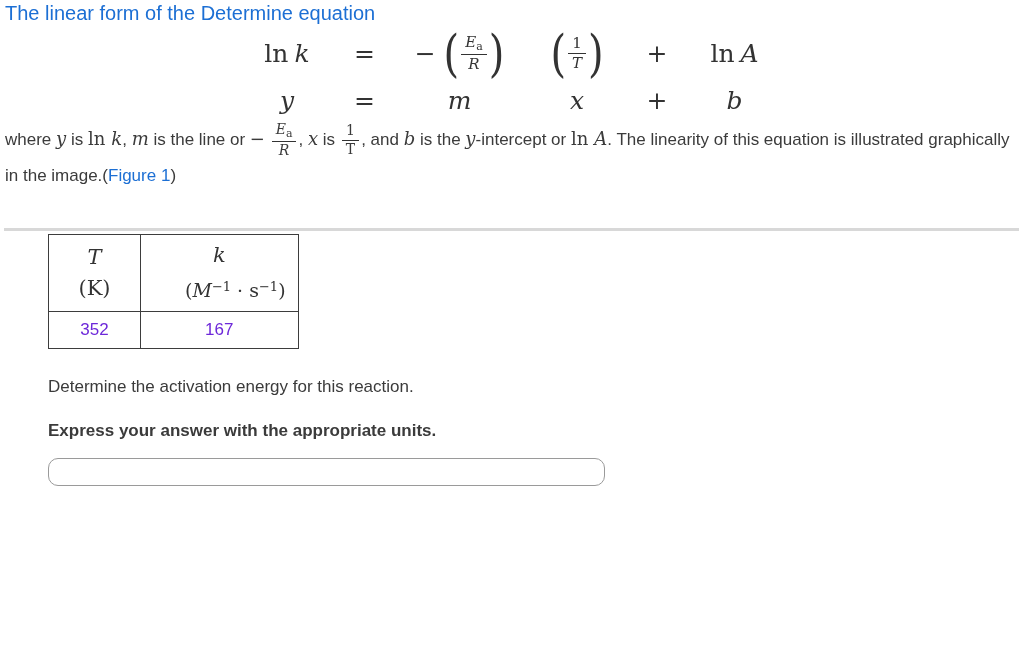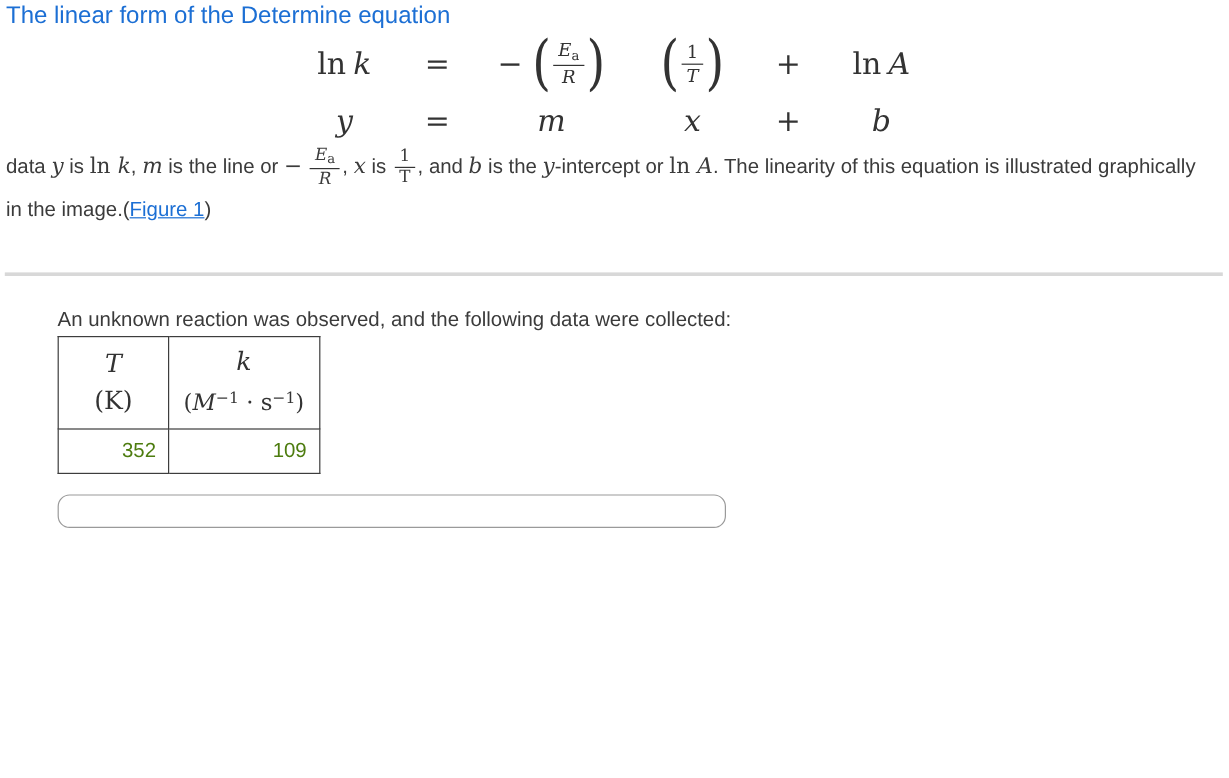--- a/index.html
+++ b/index.html
@@ -67,21 +67,21 @@
   
   .where {
     margin: 6px 0 0 5px;
     font-size: 17px;
     line-height: 33px;
     color: #3b3b3b;
     width: 1005px;
   }
   .where .math { font-family: "DejaVu Serif", serif; font-size: 18px; }
   .where .frac { font-size: 14px; }
-  .figure-link { color: #1c6fd4; text-decoration: underline; cursor: pointer; }
+  .figure-link { color: #1c6fd4; cursor: pointer; }
 
   
   .divider {
     margin: 36px 5px 0 4px;
     height: 3px;
     background: #d8d8d8;
   }
   .partb-heading {
     margin: 15px 0 0 5px;
     font-size: 19px;
@@ -100,28 +100,28 @@
   }
   table.data th {
     font-family: "DejaVu Serif", serif;
     font-weight: normal;
     font-size: 21px;
     color: #333;
     padding: 5px 12px;
     line-height: 31px;
     text-align: center;
   }
-  table.data th .units { font-size: 19px; }
+  table.data th .units { font-size: 19px; margin-left: 32px; }
   table.data td {
     font-family: "Liberation Sans", sans-serif;
     font-size: 17px;
-    text-align: right;
+    text-align: center;
     padding: 8px 10px;
     min-width: 92px;
-    color: #4d7c0f;
+    color: #6d28d9;
   }
   .sup { font-size: 13px; vertical-align: 6px; }
   .rm { font-style: normal; }
 
   .question { margin-top: 28px; font-size: 17px; }
   .instruction { margin-top: 24px; font-size: 17px; font-weight: bold; }
 
   .answer-box {
     margin-top: 17px;
     width: 557px;
@@ -172,55 +172,56 @@
   <div class="eq-grid row2">
     <div class="cell mi">y</div>
     <div class="cell">=</div>
     <div class="cell mi">m</div>
     <div class="cell mi">x</div>
     <div class="cell">+</div>
     <div class="cell mi">b</div>
   </div>
 
   <div class="where">
-    <span>data </span><span class="math mi">y</span><span> is </span><span class="math">ln</span><span class="math mi gap-l">k</span><span>, </span><span class="math mi">m</span><span> is the line or </span><span class="math">−</span>
+    <span>where </span><span class="math mi">y</span><span> is </span><span class="math">ln</span><span class="math mi gap-l">k</span><span>, </span><span class="math mi">m</span><span> is the line or </span><span class="math">−</span>
     <span class="frac math">
         <span class="num"><span class="mi">E</span><span class="sub rm">a</span></span>
         <span class="den mi">R</span>
       </span><span>, </span><span class="math mi">x</span><span> is </span>
     <span class="frac math">
         <span class="num">1</span>
         <span class="den rm">T</span>
       </span><span>, and </span><span class="math mi">b</span><span> is the </span><span class="math mi">y</span><span>-intercept or </span><span class="math">ln</span><span class="math mi gap-l">A</span><span>. The linearity of this equation is illustrated graphically in the image.(</span><span class="figure-link">Figure 1</span><span>)</span>
   </div>
 
   <div class="divider"></div>
 
 
   <div class="content">
-    <div class="prompt">An unknown reaction was observed, and the following data were collected:</div>
 
     <table class="data">
       <thead>
         <tr>
           <th>
             <span class="mi">T</span><br>
             <span class="rm">(K)</span>
           </th>
           <th>
             <span class="mi">k</span><br>
             <span class="units"><span class="rm">(</span><span class="mi">M</span><span class="sup rm">−1</span> <span class="rm">·</span> <span class="rm">s</span><span class="sup rm">−1</span><span class="rm">)</span></span>
           </th>
         </tr>
       </thead>
       <tbody>
         <tr>
           <td>352</td>
-          <td>109</td>
+          <td>167</td>
         </tr>
       </tbody>
     </table>
 
+    <div class="question">Determine the activation energy for this reaction.</div>
+    <div class="instruction">Express your answer with the appropriate units.</div>
 
     <div class="answer-box"></div>
   </div>
 
 </div>
 
 </body></html>

